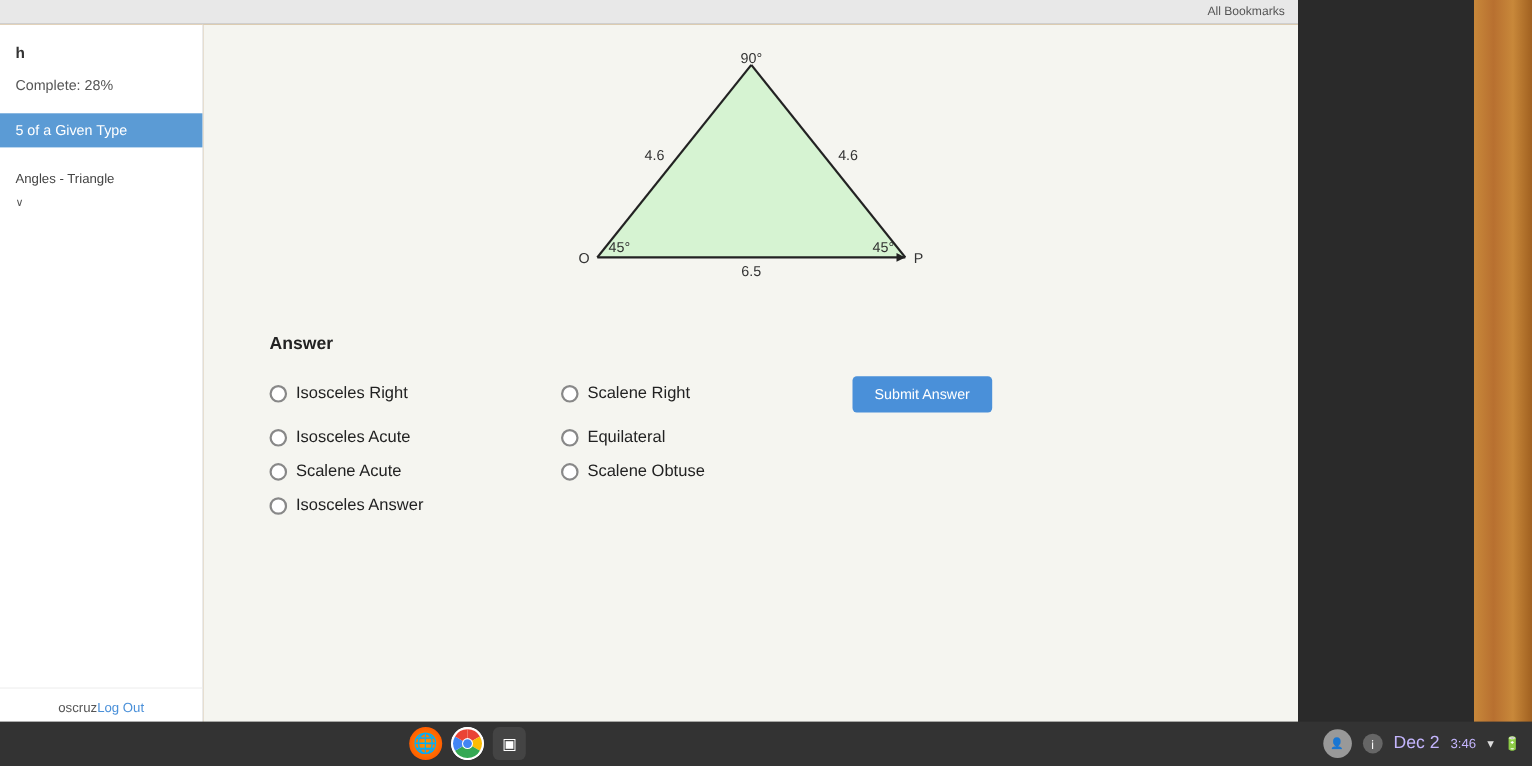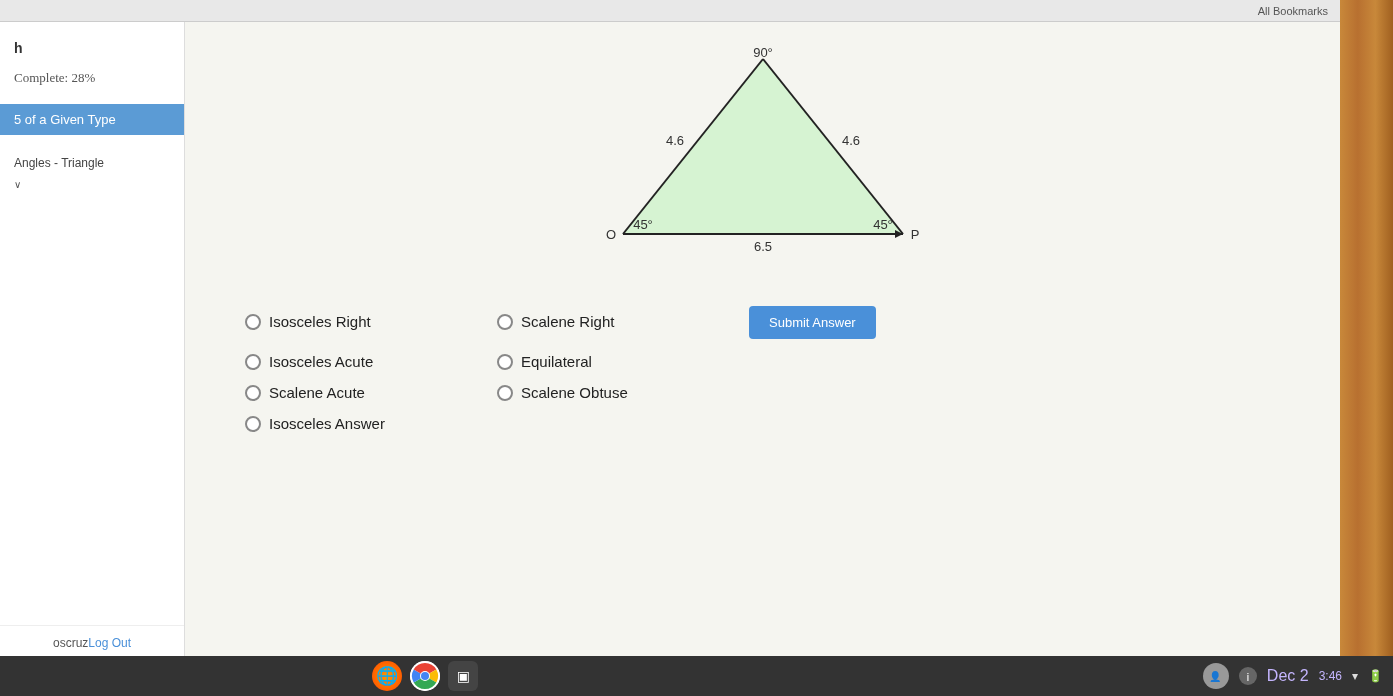--- a/index.html
+++ b/index.html
@@ -8,21 +8,21 @@
       height: 696px;
       background: #2a2a2a;
       font-family: Arial, sans-serif;
       overflow: hidden;
       position: relative;
     }
 
     .screen {
       position: absolute;
       top: 0; left: 0;
-      width: 1340px;
+      width: 1180px;
       height: 670px;
       background: #a16207;
       display: flex;
       flex-direction: column;
     }
 
     
     .browser-bar {
       height: 22px;
       background: #e8e8e8;
@@ -56,21 +56,20 @@
       font-size: 14px;
       font-weight: bold;
       color: #333;
       padding: 8px 14px;
     }
 
     .complete-text {
       font-size: 13px;
       color: #555;
       padding: 6px 14px 16px 14px;
-      font-family: Liberation Serif, serif;
     }
 
     .sidebar-item {
       background: #5b9bd5;
       color: #fff;
       font-size: 13px;
       padding: 8px 14px;
       margin: 2px 0;
       cursor: pointer;
     }
@@ -130,21 +129,21 @@
     .answer-title {
       font-size: 16px;
       font-weight: bold;
       color: #222;
       margin-bottom: 18px;
     }
 
     .options-grid {
       display: grid;
       grid-template-columns: 220px 220px 200px;
-      gap: 14px 32px;
+      gap: 14px 45px;
     }
 
     .option-item {
       display: flex;
       align-items: center;
       gap: 8px;
       font-size: 15px;
       color: #222;
       cursor: pointer;
     }
@@ -292,20 +291,21 @@
 
           <text x="200" y="202" text-anchor="middle" font-size="13" fill="#333">6.5</text>
 
           <text x="48" y="190" text-anchor="middle" font-size="13" fill="#333">O</text>
 
           <text x="352" y="190" text-anchor="middle" font-size="13" fill="#333">P</text>
         </svg>
       </div>
 
       <div class="answer-section">
+        <div class="answer-title">Answer</div>
 
         <div class="options-grid">
 
           <div class="option-item">
             <span class="radio-circle"></span>
             <span>Isosceles Right</span>
           </div>
 
           <div class="option-item">
             <span class="radio-circle"></span>

